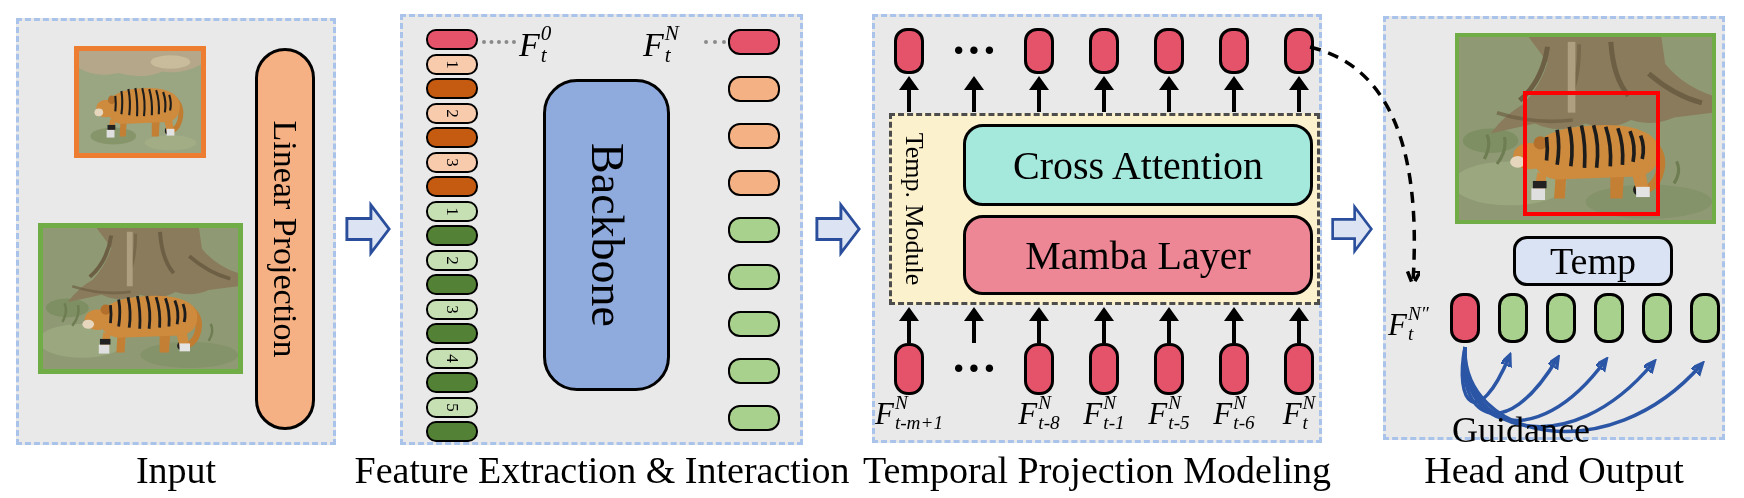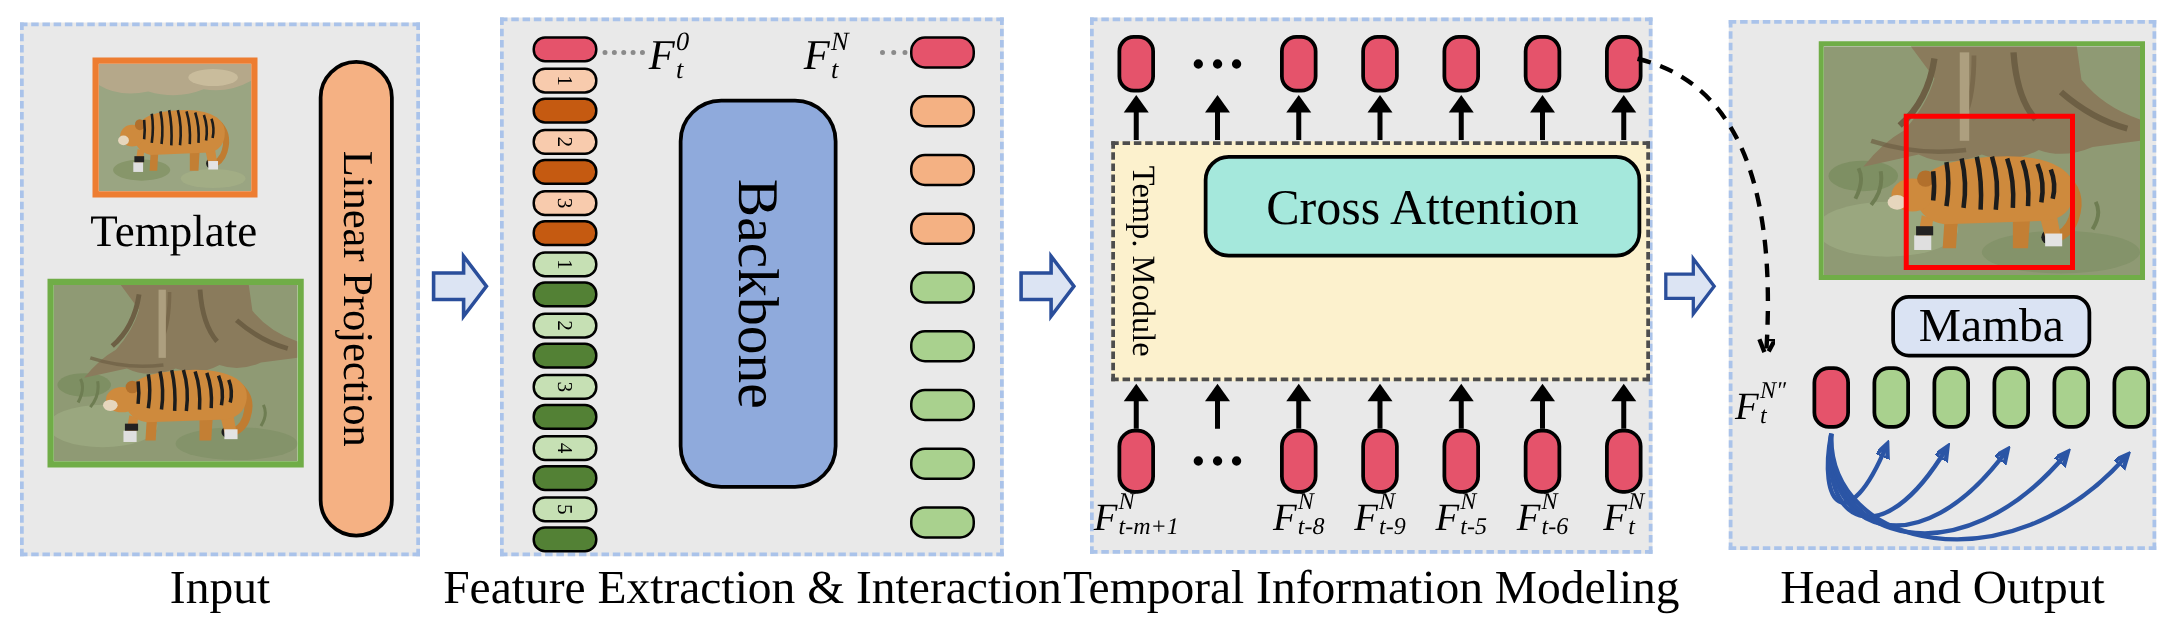--- a/index.html
+++ b/index.html
@@ -177,21 +177,20 @@
     </g>
   </defs>
 </svg>
 
 <div class="panel" id="panel1">
   <div class="img-frame" id="tpl-img">
     <svg viewBox="0 0 160 120" preserveAspectRatio="none">
         <use href="#scene-template"></use>
       </svg>
   </div>
-  <div id="tpl-label">Template</div>
   <div class="img-frame" id="srch-img">
     <svg viewBox="0 0 200 150" preserveAspectRatio="none">
         <use href="#scene-search"></use>
       </svg>
   </div>
   <div id="lp-box">
     <span class="vtext">Linear Projection</span>
   </div>
 </div>
 <div class="caption" id="cap1">Input</div>
@@ -288,20 +287,21 @@
       <div class="uarr"></div>
       <div class="uarr"></div>
       <div class="uarr"></div>
       <div class="uarr"></div>
       <div class="uarr"></div>
       <div class="uarr"></div>
     </div>
   <div id="temp-module">
     <span id="temp-label">Temp. Module</span>
     <div class="mod-box" id="cross-att">Cross Attention</div>
+    <div class="mod-box" id="mamba">Mamba Layer</div>
   </div>
   <div class="arrow-row" id="p3-bot-arrows">
       <div class="uarr"></div>
       <div class="uarr"></div>
       <div class="uarr"></div>
       <div class="uarr"></div>
       <div class="uarr"></div>
       <div class="uarr"></div>
       <div class="uarr"></div>
     </div>
@@ -318,37 +318,37 @@
       <span class="mlabel" style="left: 34px;"><i class="mb">F</i><span class="msc">
           <span class="msup">N</span>
           <span class="msub">t-m+1</span>
         </span></span>
       <span class="mlabel" style="left: 164px;"><i class="mb">F</i><span class="msc">
           <span class="msup">N</span>
           <span class="msub">t-8</span>
         </span></span>
       <span class="mlabel" style="left: 229px;"><i class="mb">F</i><span class="msc">
           <span class="msup">N</span>
-          <span class="msub">t-9</span>
+          <span class="msub">t-1</span>
         </span></span>
       <span class="mlabel" style="left: 294px;"><i class="mb">F</i><span class="msc">
           <span class="msup">N</span>
           <span class="msub">t-5</span>
         </span></span>
       <span class="mlabel" style="left: 359px;"><i class="mb">F</i><span class="msc">
           <span class="msup">N</span>
           <span class="msub">t-6</span>
         </span></span>
       <span class="mlabel" style="left: 424px;"><i class="mb">F</i><span class="msc">
           <span class="msup">N</span>
           <span class="msub">t</span>
         </span></span>
     </div>
 </div>
-<div class="caption" id="cap3">Temporal Information Modeling</div>
+<div class="caption" id="cap3">Temporal Projection Modeling</div>
 
 <svg class="blk" id="arrow3" viewBox="0 0 50 58">
     <use href="#blockarrow"></use>
   </svg>
 
 <div class="panel" id="panel4">
   <svg id="guid-svg">
     <defs>
       <marker id="garr" markerUnits="userSpaceOnUse" markerWidth="14" markerHeight="14" refX="9" refY="5" orient="auto">
         <path d="M0,0 L11,5 L0,10 z" fill="#2b55a5"></path>
@@ -359,33 +359,34 @@
     <path d="M79,328 C72,406 148,438 219,342" marker-end="url(#garr)"></path>
     <path d="M79,328 C74,414 182,446 267,344" marker-end="url(#garr)"></path>
     <path d="M79,328 C76,420 222,452 315,346" marker-end="url(#garr)"></path>
   </svg>
   <div class="img-frame" id="out-img">
     <svg viewBox="0 0 200 150" preserveAspectRatio="none">
         <use href="#scene-search"></use>
       </svg>
     <div id="bbox"></div>
   </div>
-  <div id="head-box">Mamba</div>
+  <div id="head-box">Temp</div>
   <span id="fN2-label"><i class="mb">F</i><span class="msc">
         <span class="msup">N″</span>
         <span class="msub">t</span>
       </span></span>
   <div id="p4-toks">
       <div class="tok-v" style="background: rgb(229, 83, 107);"></div>
       <div class="tok-v" style="background: rgb(169, 209, 142);"></div>
       <div class="tok-v" style="background: rgb(169, 209, 142);"></div>
       <div class="tok-v" style="background: rgb(169, 209, 142);"></div>
       <div class="tok-v" style="background: rgb(169, 209, 142);"></div>
       <div class="tok-v" style="background: rgb(169, 209, 142);"></div>
     </div>
+  <div id="guid-label">Guidance</div>
 </div>
 <div class="caption" id="cap4">Head and Output</div>
 
 <svg id="dash-overlay">
   <defs>
     <marker id="barr" markerUnits="userSpaceOnUse" markerWidth="20" markerHeight="20" refX="11" refY="6.5" orient="auto">
       <path d="M0,0 L14,6.5 L0,13 z" fill="#000"></path>
     </marker>
   </defs>
   <path d="M30,27 C105,45 142,120 133,262" marker-end="url(#barr)"></path>

